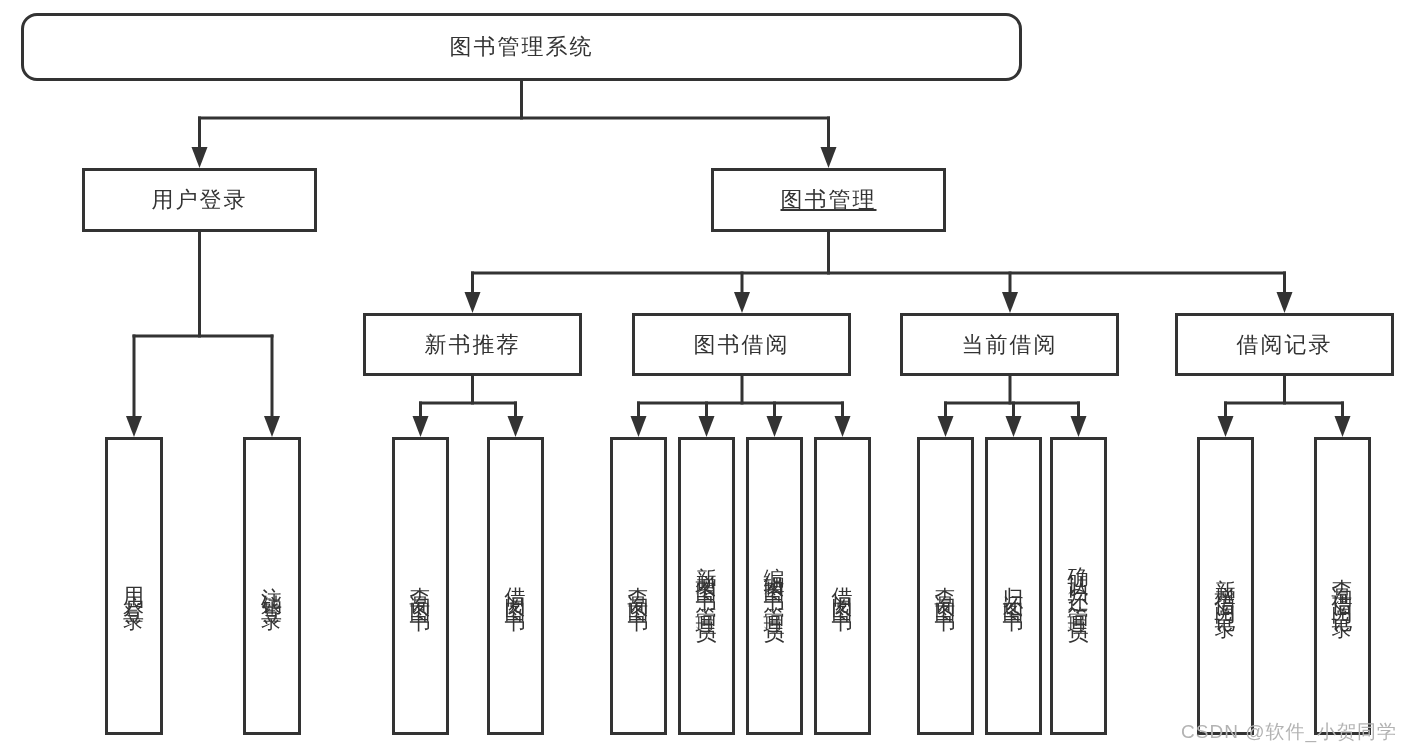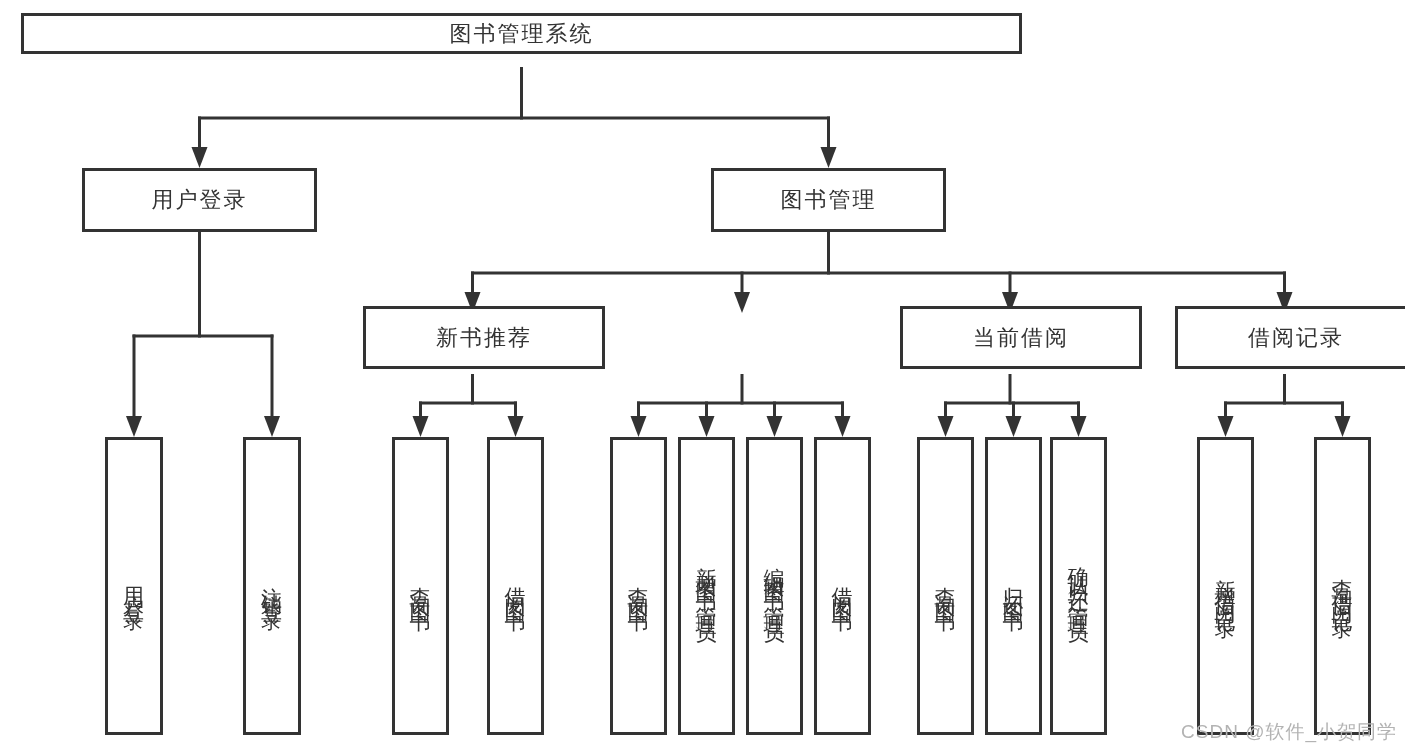--- a/index.html
+++ b/index.html
@@ -15,23 +15,23 @@
   }
   .vbox{
     position:absolute;box-sizing:border-box;border:3px solid #333;background:#fff;
     display:flex;align-items:center;justify-content:center;
     top:437px;height:298px;width:57px;
   }
   .vbox span{
     writing-mode:vertical-rl;text-orientation:mixed;
     font-size:21px;line-height:1;letter-spacing:8px;color:#333;white-space:nowrap;
   }
-  .root{left:21px;top:13px;width:1001px;height:41px;}
+  .root{left:21px;top:13px;width:1001px;height:68px;border-radius:16px;}
   .lvl2{top:168px;height:64px;width:235px;}
-  .lvl3{top:306px;height:63px;width:242px;}
+  .lvl3{top:313px;height:63px;width:219px;}
   #watermark{
     position:absolute;right:8px;bottom:2px;
     font-size:19px;letter-spacing:1px;color:#b3b3b3;
   }
 </style>
 </head>
 <body>
 
 <div id="canvas">
 
@@ -97,26 +97,29 @@
     <polygon points="1334.5,416 1350.5,416 1342.5,437" stroke="none"></polygon>
   </svg>
 
   <div class="hbox root">
     <span>图书管理系统</span>
   </div>
 
   <div class="hbox lvl2" style="left:82px;">
     <span>用户登录</span>
   </div>
-  <div class="hbox lvl2" style="left:711px;">
+  <div class="hbox lvl2" style="left:711px;text-decoration:underline;">
     <span>图书管理</span>
   </div>
 
   <div class="hbox lvl3" style="left:363px;">
     <span>新书推荐</span>
+  </div>
+  <div class="hbox lvl3" style="left:632px;">
+    <span>图书借阅</span>
   </div>
   <div class="hbox lvl3" style="left:900px;text-align:right;">
     <span>当前借阅</span>
   </div>
   <div class="hbox lvl3" style="left:1175px;">
     <span>借阅记录</span>
   </div>
 
   <div class="vbox" style="left:105px;width:58px;">
     <span>用户登录</span>

